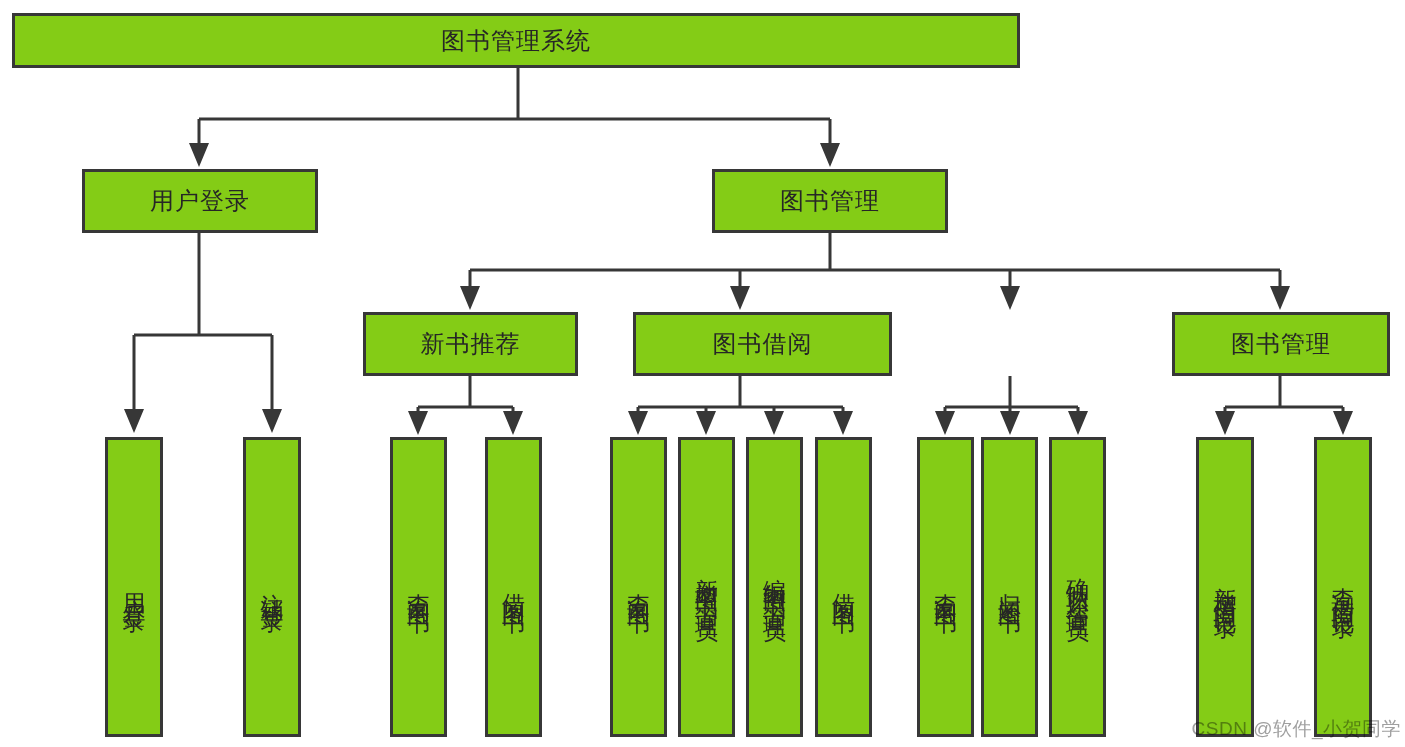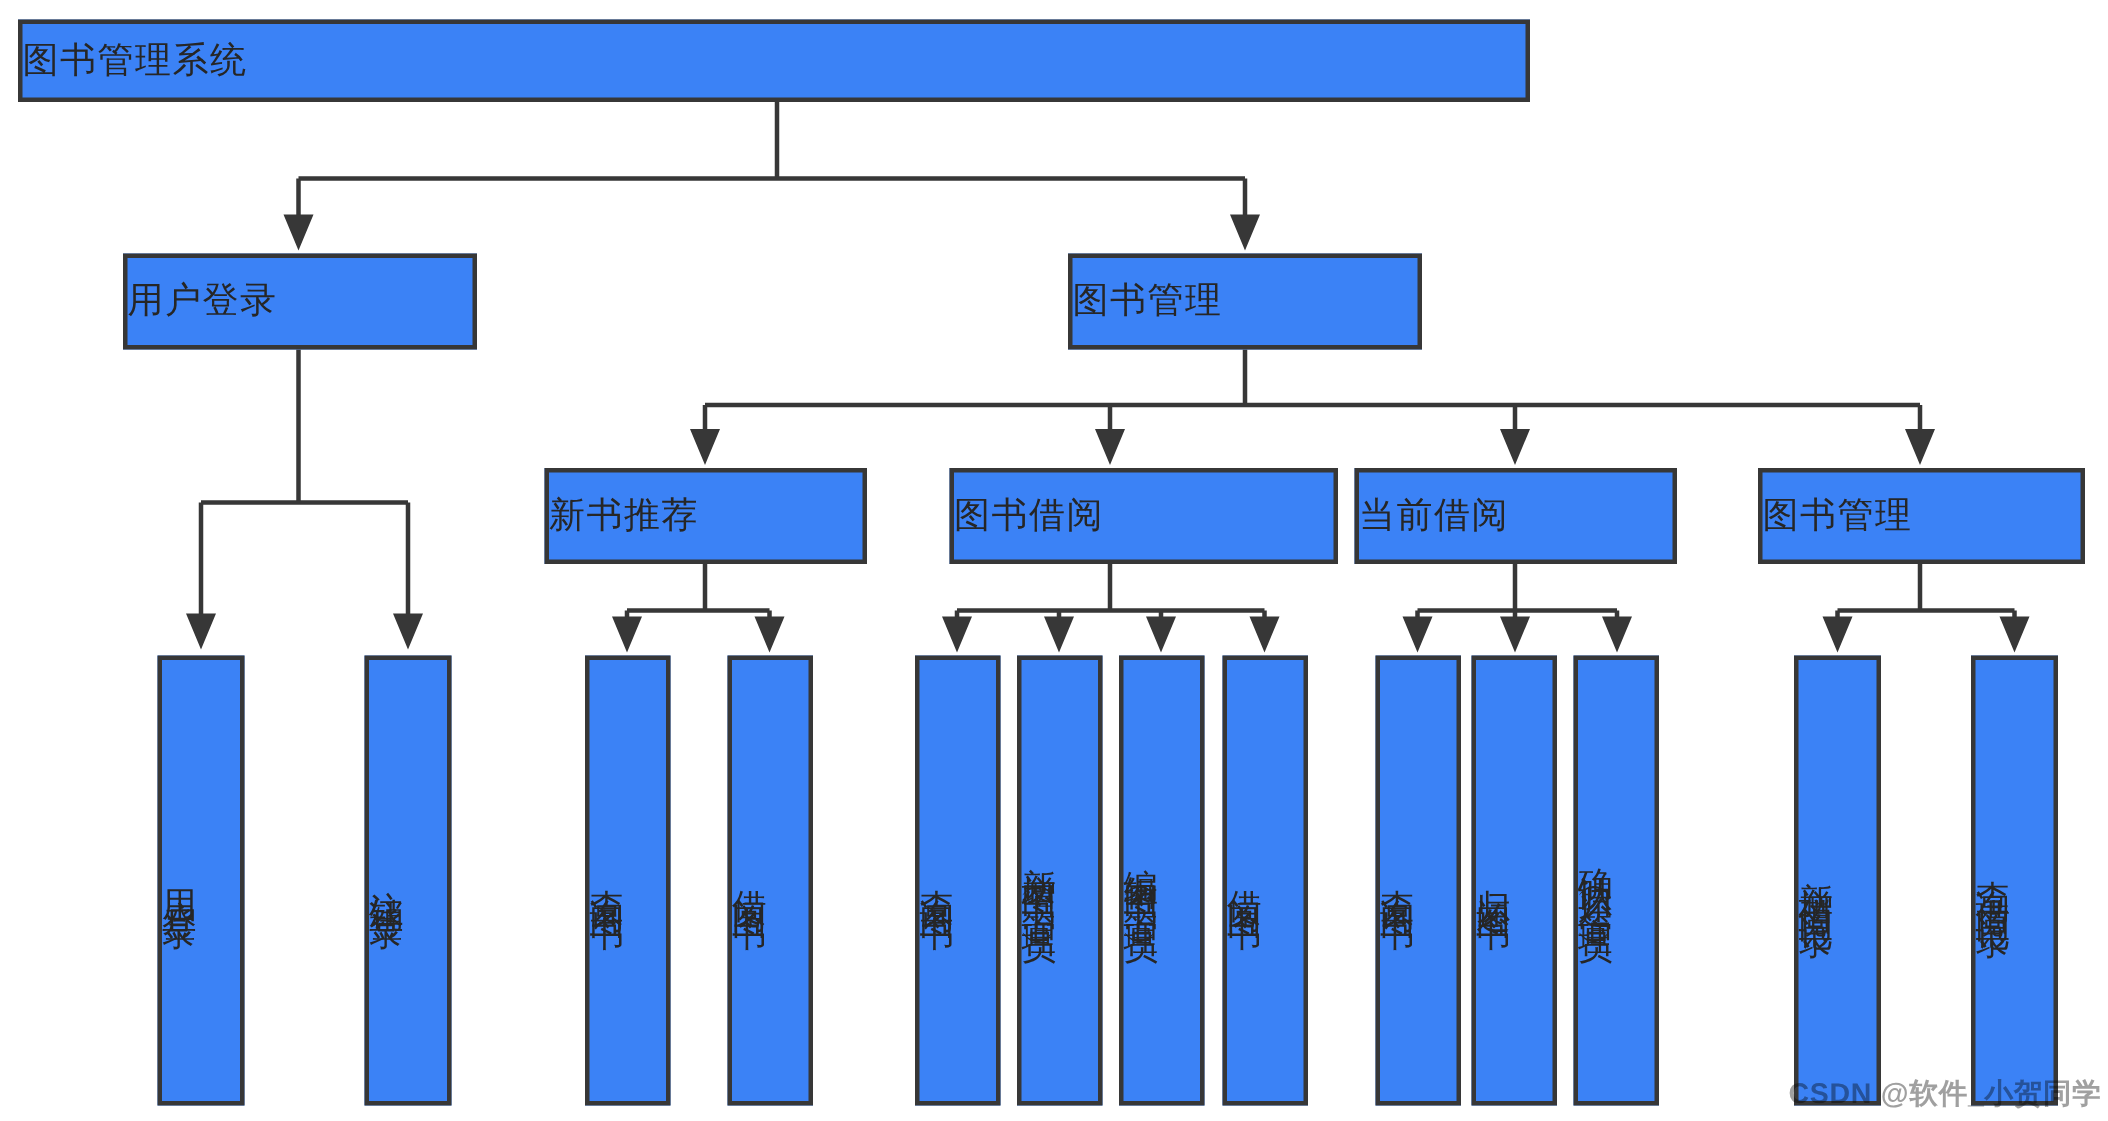--- a/index.html
+++ b/index.html
@@ -19,23 +19,24 @@
     position: absolute;
     left: 0; top: 0;
     width: 1405px;
     height: 747px;
     z-index: 1;
   }
   .node {
     position: absolute;
     box-sizing: border-box;
     border: 3px solid #373737;
-    background: #3b82f6;
+    background: #84cc16;
     display: flex;
     align-items: center;
+    justify-content: center;
     z-index: 2;
   }
   .node .lbl {
     color: #262626;
     font-size: 24px;
     line-height: 1;
     letter-spacing: 1px;
     white-space: nowrap;
   }
   .node.leaf .lbl {
@@ -49,21 +50,20 @@
   .watermark {
     position: absolute;
     top: 716px;
     right: 4px;
     font-size: 19px;
     letter-spacing: 0.5px;
     color: #a0a0a0;
     mix-blend-mode: multiply;
     z-index: 5;
     white-space: nowrap;
-    font-weight: bold;
   }
 </style>
 </head>
 <body>
 
 <div class="stage">
 
   <svg class="connectors" viewBox="0 0 1405 747">
 
     <g>
@@ -112,23 +112,20 @@
   <div class="node" style="left:363px;top:312px;width:215px;height:64px">
     <span class="lbl">新书推荐</span>
   </div>
 
   <div class="node" style="left:712px;top:169px;width:236px;height:64px">
     <span class="lbl">图书管理</span>
   </div>
   <div class="node" style="left:633px;top:312px;width:259px;height:64px">
     <span class="lbl">图书借阅</span>
   </div>
-  <div class="node" style="left:903px;top:312px;width:215px;height:64px">
-    <span class="lbl">当前借阅</span>
-  </div>
   <div class="node" style="left:1172px;top:312px;width:218px;height:64px">
     <span class="lbl">图书管理</span>
   </div>
 
   <div class="node leaf" style="left:105px;top:437px;width:58px;height:300px">
     <span class="lbl">用户登录</span>
   </div>
   <div class="node leaf" style="left:243px;top:437px;width:58px;height:300px">
     <span class="lbl">注销登录</span>
   </div>

